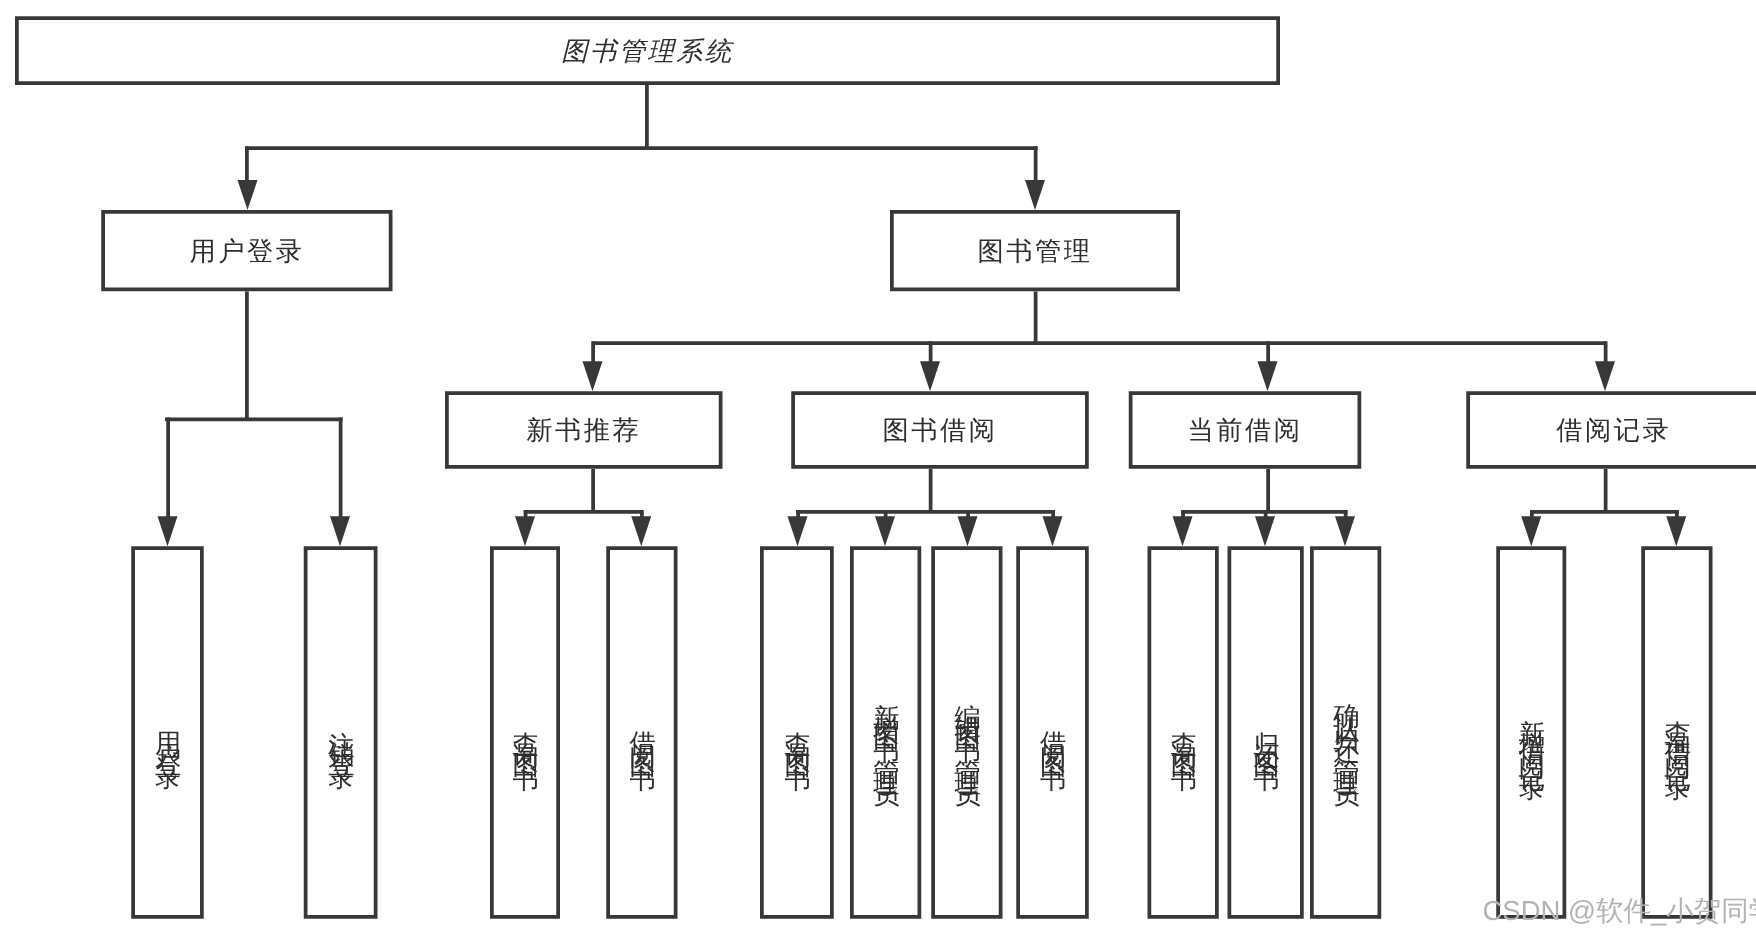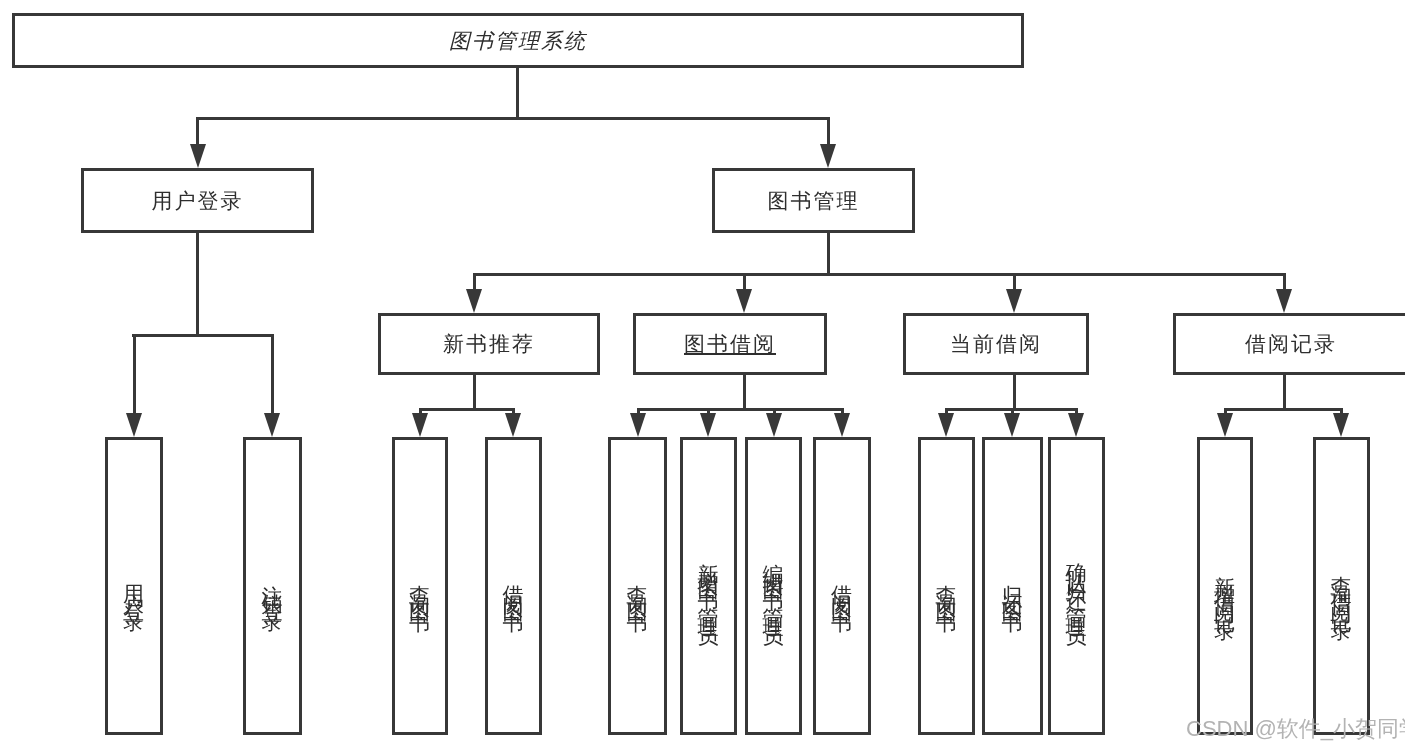--- a/index.html
+++ b/index.html
@@ -118,28 +118,28 @@
   <div class="v" style="left:1340px;top:408px;height:7px;"></div>
   <div class="arrow" style="left:1333px;top:413px;"></div>
 
   <div class="box" style="left:12px;top:13px;width:1012px;height:55px;font-style:italic;">
     <span>图书管理系统</span>
   </div>
 
   <div class="box" style="left:81px;top:168px;width:233px;height:65px;">
     <span>用户登录</span>
   </div>
-  <div class="box" style="left:712px;top:168px;width:203px;height:65px;">
+  <div class="box" style="left:712px;top:168px;width:232px;height:65px;">
     <span>图书管理</span>
   </div>
 
-  <div class="box" style="left:378px;top:313px;width:222px;height:62px;">
+  <div class="box" style="left:356px;top:313px;width:222px;height:62px;">
     <span>新书推荐</span>
   </div>
-  <div class="box" style="left:633px;top:313px;width:194px;height:62px;text-decoration:underline;">
+  <div class="box" style="left:633px;top:313px;width:238px;height:62px;">
     <span>图书借阅</span>
   </div>
   <div class="box" style="left:903px;top:313px;width:186px;height:62px;">
     <span>当前借阅</span>
   </div>
   <div class="box" style="left:1173px;top:313px;width:236px;height:62px;">
     <span>借阅记录</span>
   </div>
 
   <div class="vbox" style="left:105px;top:437px;width:58px;height:298px;">

